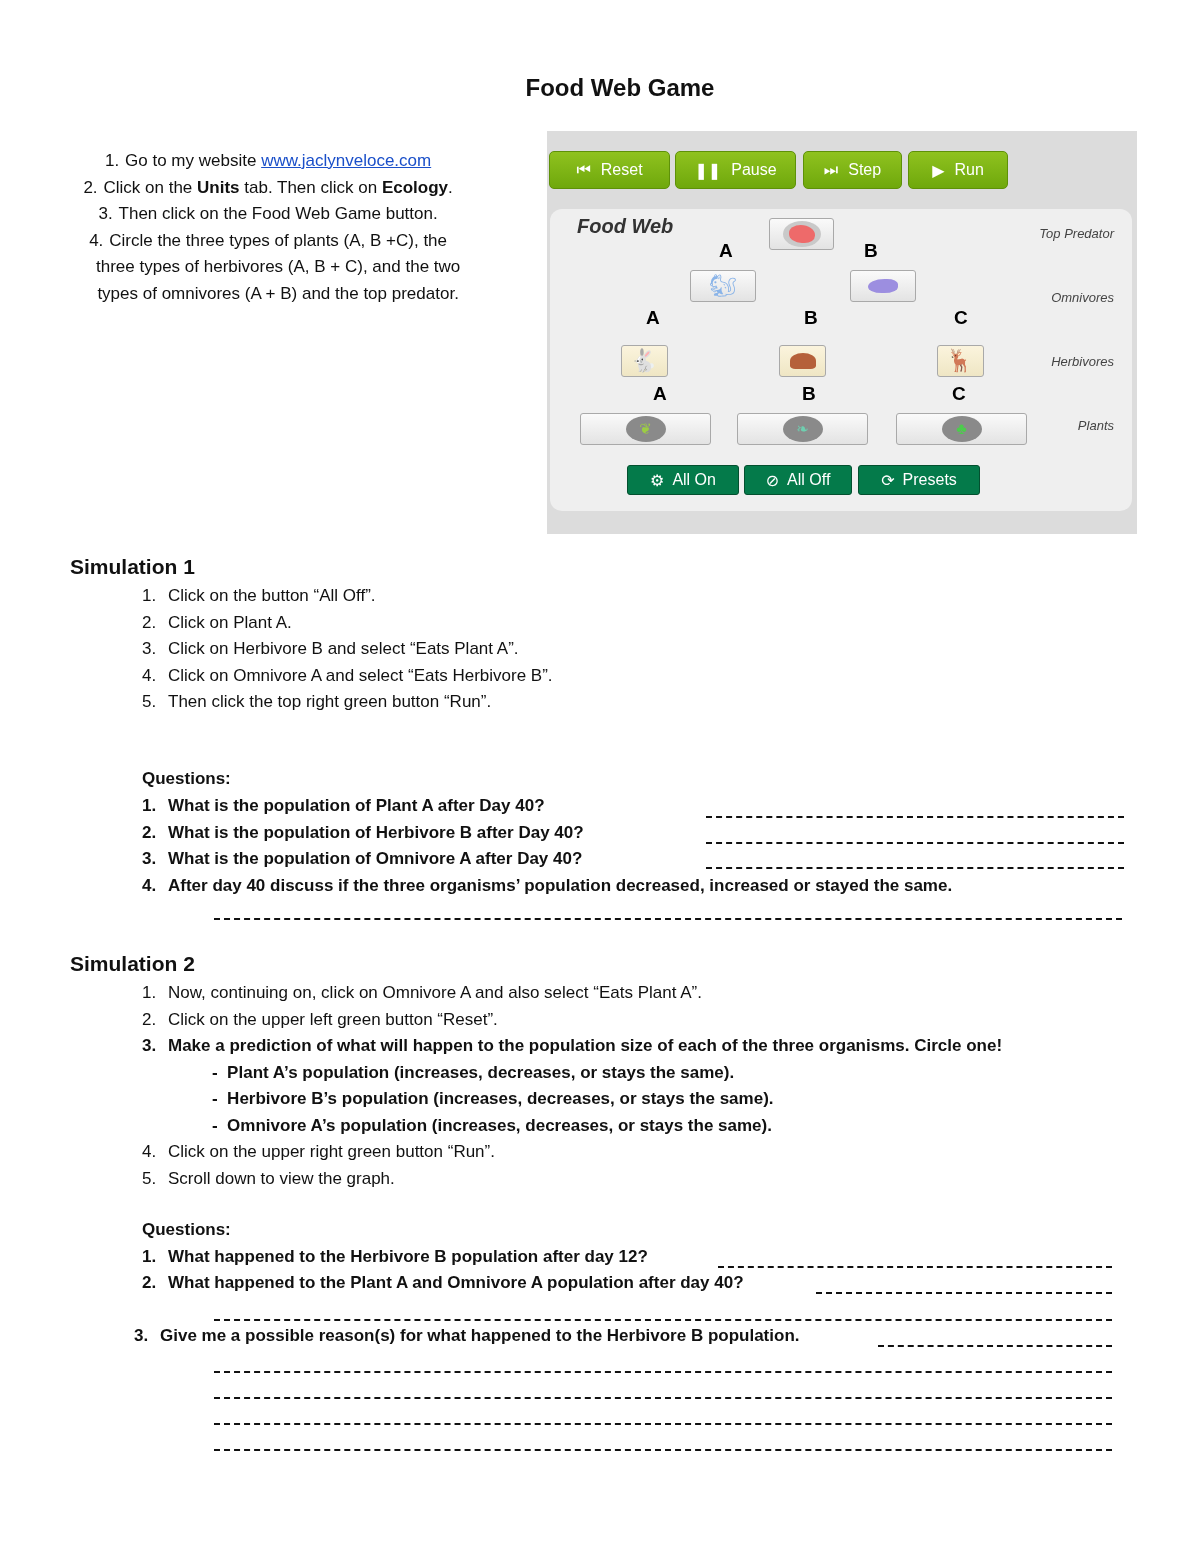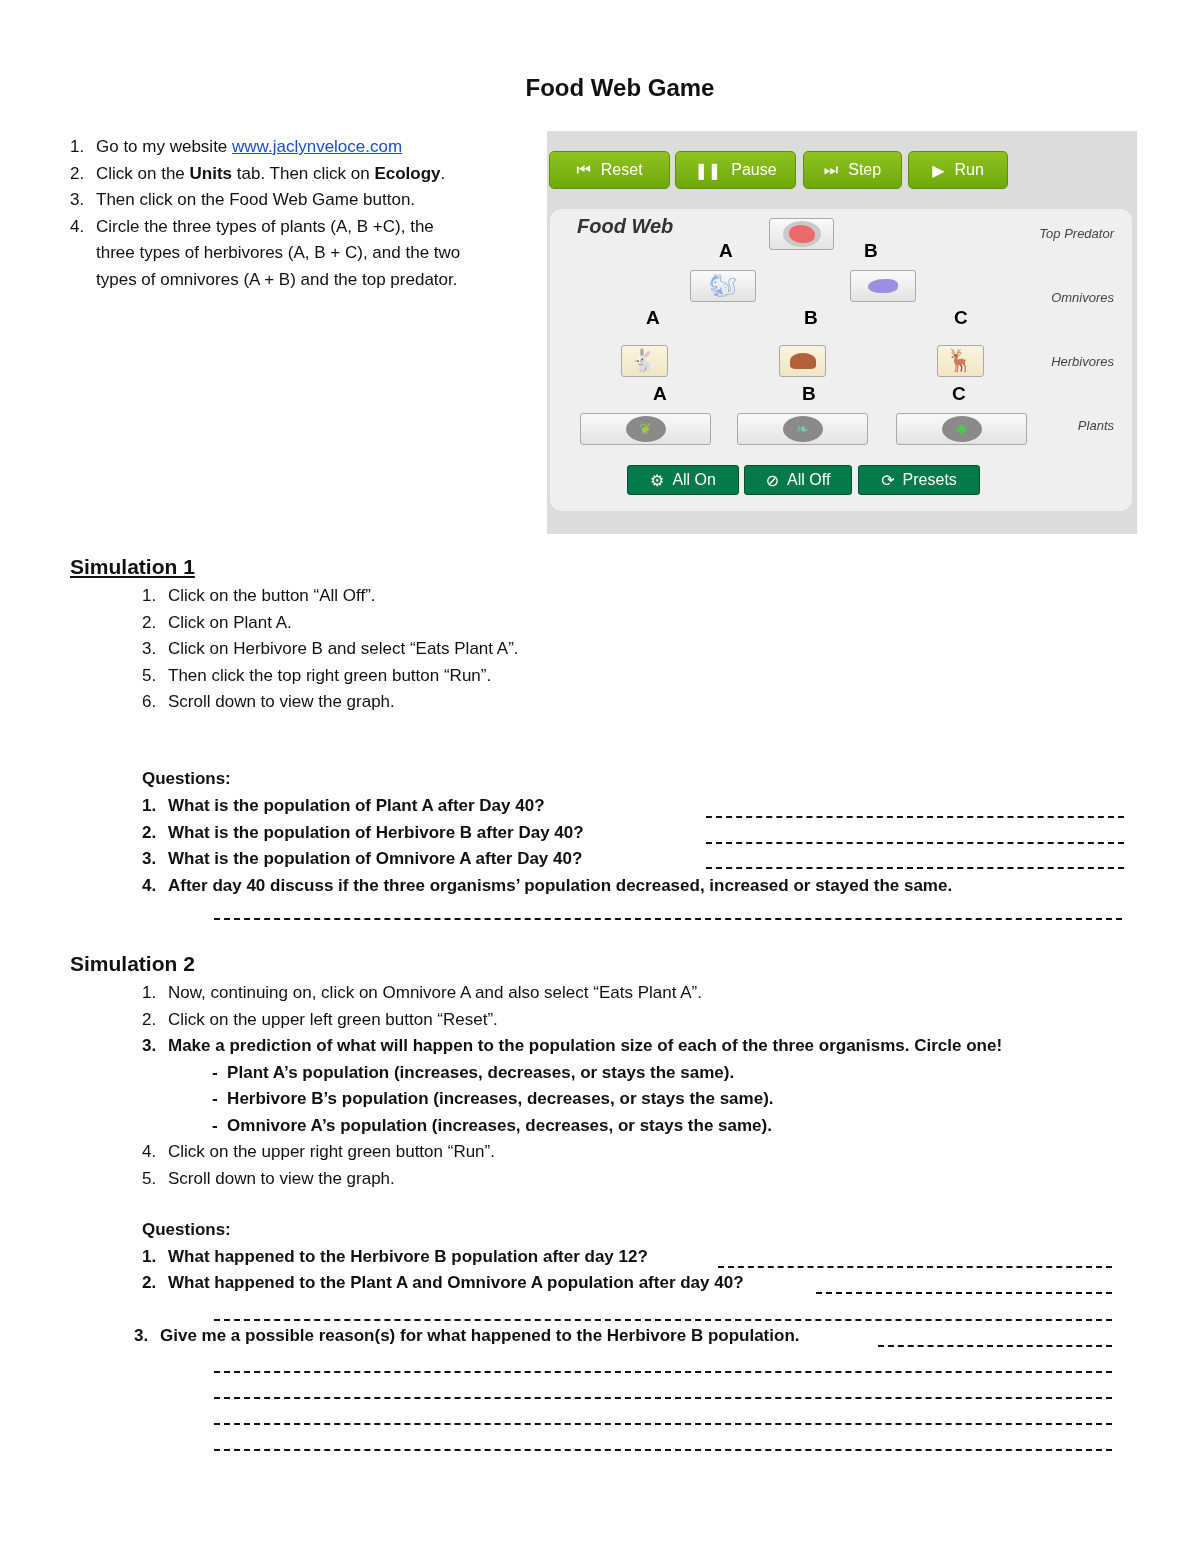--- a/index.html
+++ b/index.html
@@ -30,21 +30,21 @@
   .dbtn { position: absolute; top: 256px; height: 30px; background: #047a4a; border: 1px solid #03502f;
           border-radius: 3px; color: #fff; font-size: 16px; display: flex; align-items: center; justify-content: center;
           gap: 8px; box-sizing: border-box; cursor: pointer; }
   .dot { width: 40px; height: 26px; border-radius: 50%; background: #8a8a8a; display: flex; align-items: center; justify-content: center; }
 </style>
 </head>
 <body>
 
 <div class="abs title">Food Web Game</div>
 
-<div class="abs txt" style="left:70px; top:134px;">
+<div class="abs txt" style="left:70px; top:148px;text-align:center;">
   <div>
     <span class="num">1.</span><span>Go to my website </span><span class="link">www.jaclynveloce.com</span>
   </div>
   <div>
     <span class="num">2.</span><span>Click on the </span><b>Units</b><span> tab.  Then click on </span><b>Ecology</b><span>.</span>
   </div>
   <div>
     <span class="num">3.</span><span>Then click on the Food Web Game button.</span>
   </div>
   <div>
@@ -137,27 +137,27 @@
       <span>⊘</span>
         <span>All Off</span>
     </div>
     <div class="dbtn" style="left:308px; width:122px;">
       <span>⟳</span>
         <span>Presets</span>
     </div>
   </div>
 </div>
 
-<div class="abs h2" style="left:70px; top:555px;text-decoration:underline;">Simulation 1</div>
+<div class="abs h2" style="left:70px; top:555px;">Simulation 1</div>
 <div class="abs txt" style="left:142px; top:583px;">
   <div><span class="num">1.</span><span>Click on the button “All Off”.</span></div>
   <div><span class="num">2.</span><span>Click on Plant A.</span></div>
   <div><span class="num">3.</span><span>Click on Herbivore B and select “Eats Plant A”.</span></div>
+  <div><span class="num">4.</span><span>Click on Omnivore A and select “Eats Herbivore B”.</span></div>
   <div><span class="num">5.</span><span>Then click the top right green button “Run”.</span></div>
-  <div><span class="num">6.</span><span>Scroll down to view the graph.</span></div>
 </div>
 
 <div class="abs txt bold" style="left:142px; top:766px;">Questions:</div>
 <div class="abs txt bold" style="left:142px; top:793px;">
   <div><span class="num">1.</span><span>What is the population of Plant A after Day 40?</span></div>
   <div><span class="num">2.</span><span>What is the population of Herbivore B after Day 40?</span></div>
   <div><span class="num">3.</span><span>What is the population of Omnivore A after Day 40?</span></div>
   <div><span class="num">4.</span><span>After day 40 discuss if the three organisms’ population decreased, increased or stayed the same.</span></div>
 </div>
 <div class="line-blank" style="left:706px; width:418px; top:816px;"></div>

